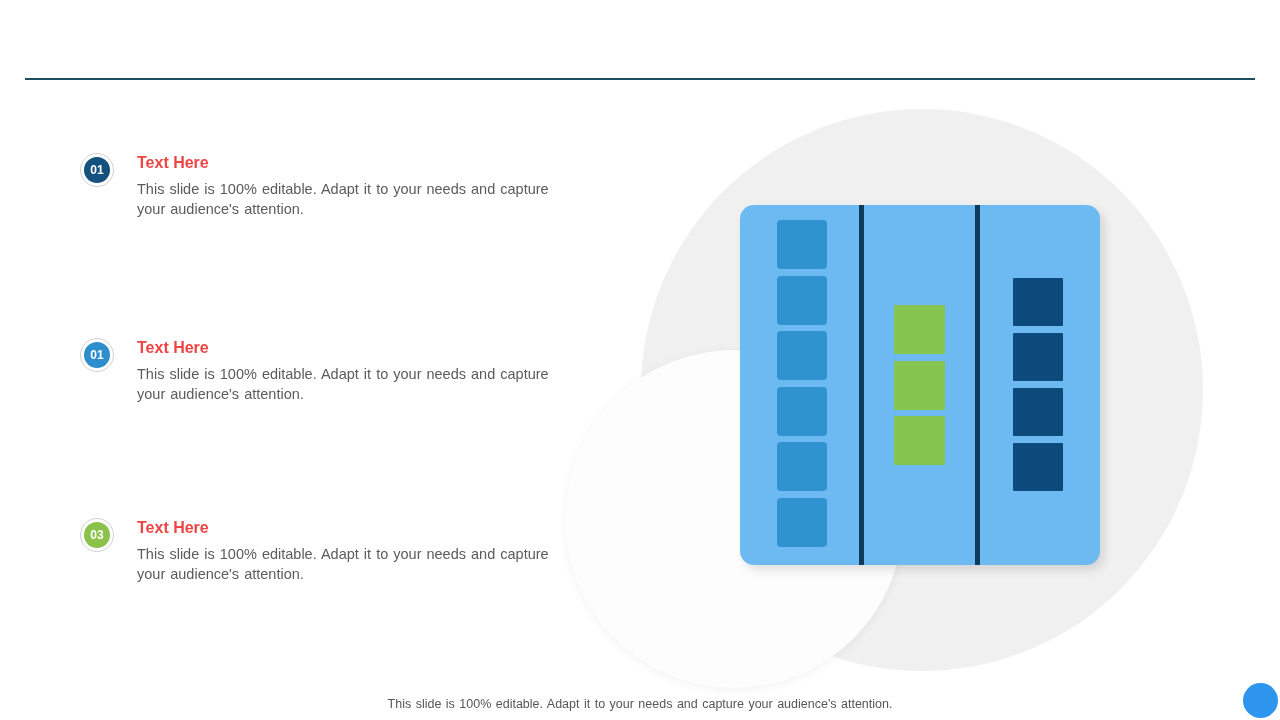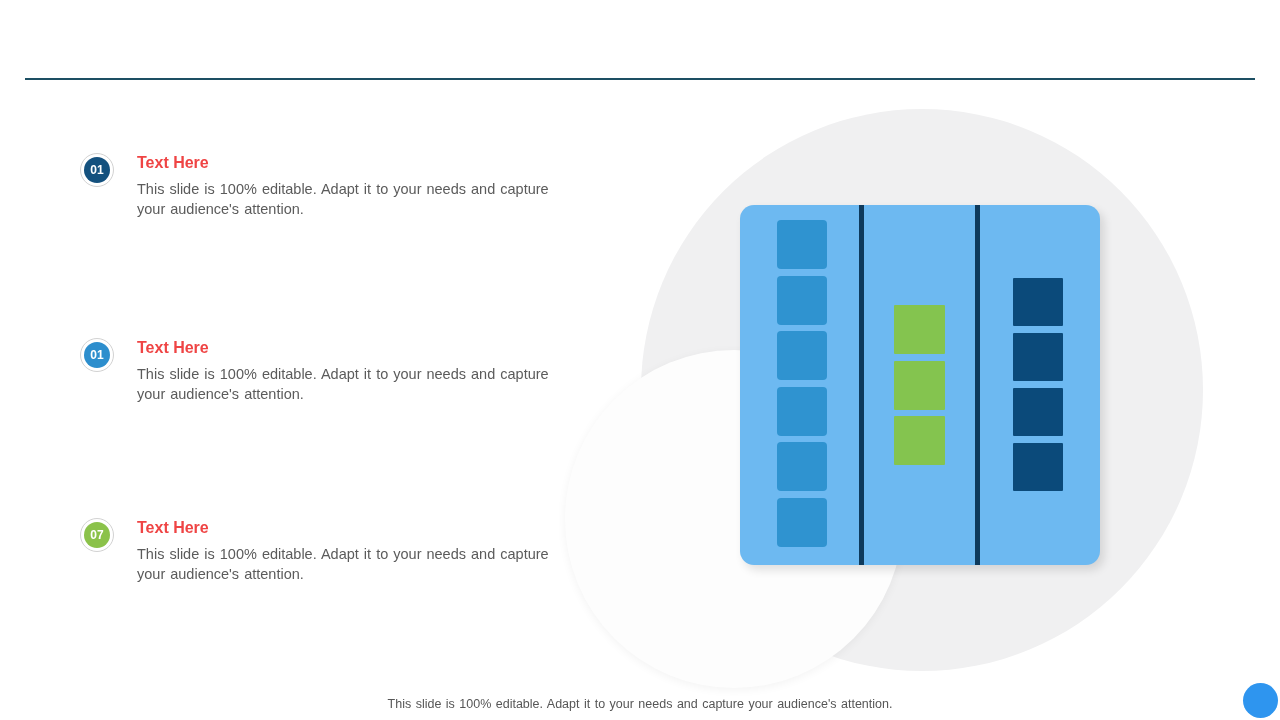--- a/index.html
+++ b/index.html
@@ -98,21 +98,21 @@
       <div class="item-body">
         <span class="bl">This slide is 100% editable. Adapt it to your needs and capture</span>
         <span class="bl">your audience's attention.</span>
       </div>
     </div>
   </div>
 
   <div class="item" style="top:518px">
     <div class="badge-ring">
       <div class="badge" style="background: rgb(139, 194, 74);">
-        <span class="badge-num">07</span>
+        <span class="badge-num">03</span>
       </div>
     </div>
     <div class="item-text">
       <div class="item-heading">Text Here</div>
       <div class="item-body">
         <span class="bl">This slide is 100% editable. Adapt it to your needs and capture</span>
         <span class="bl">your audience's attention.</span>
       </div>
     </div>
   </div>

